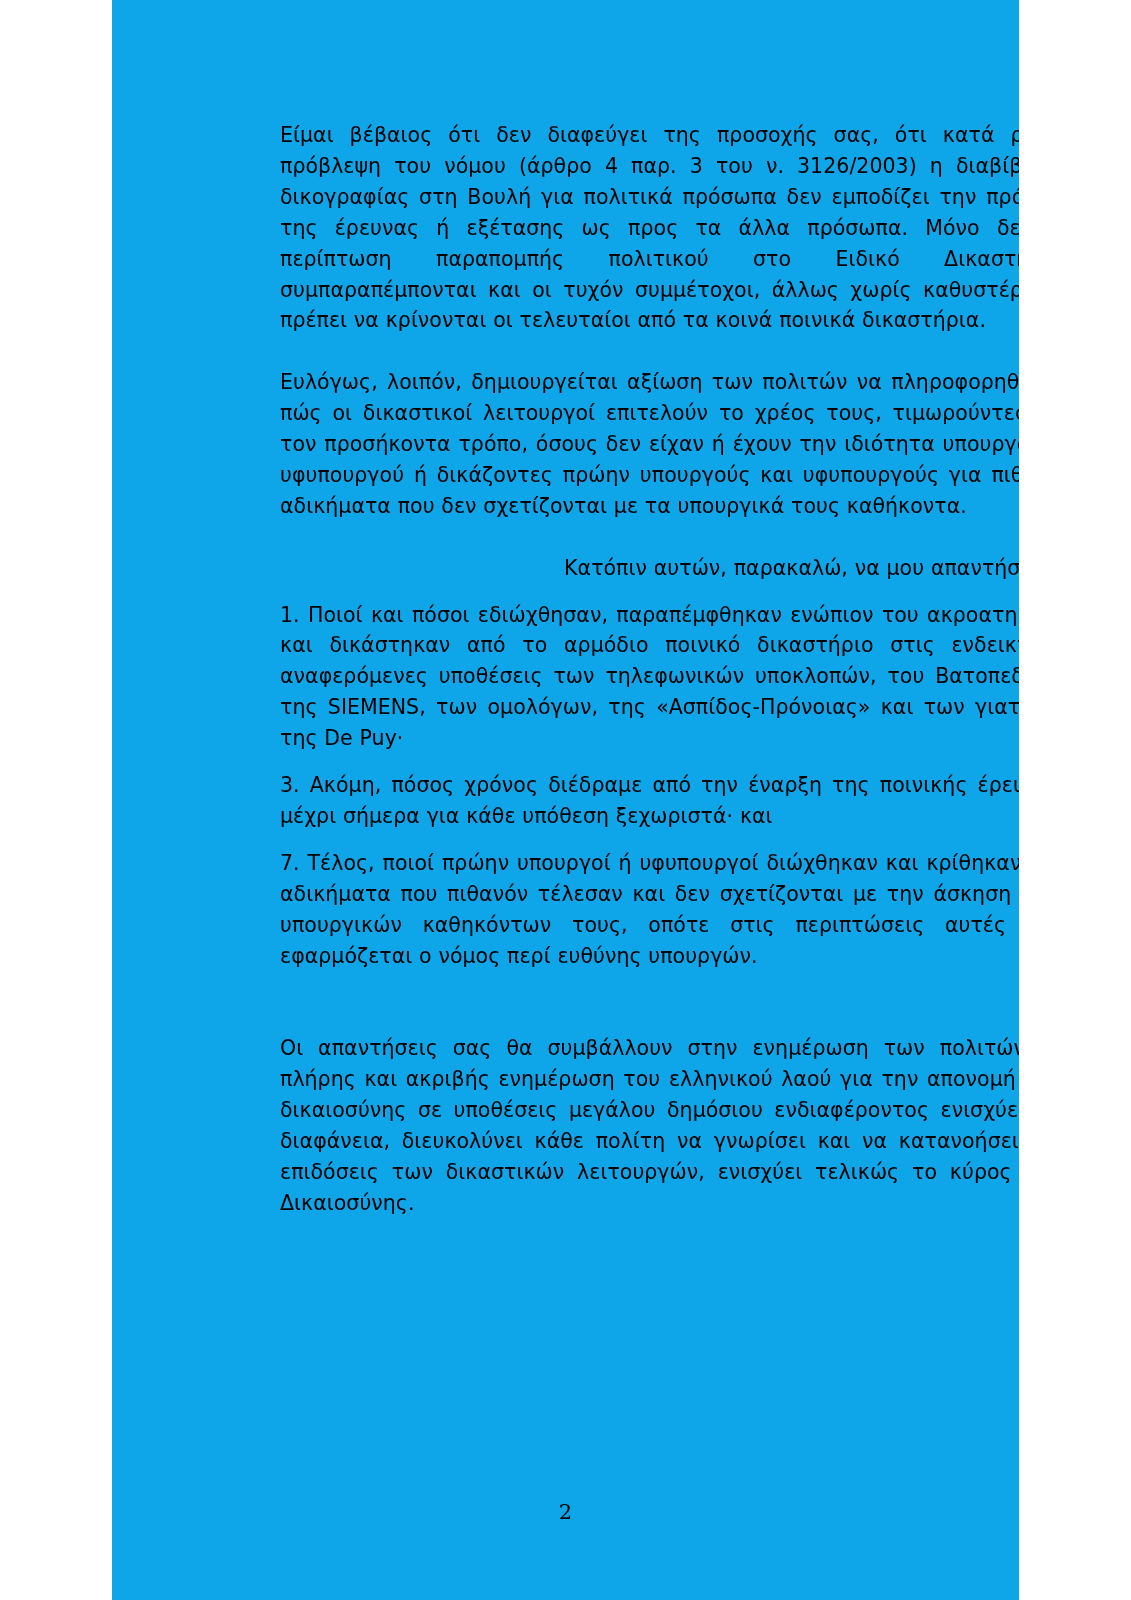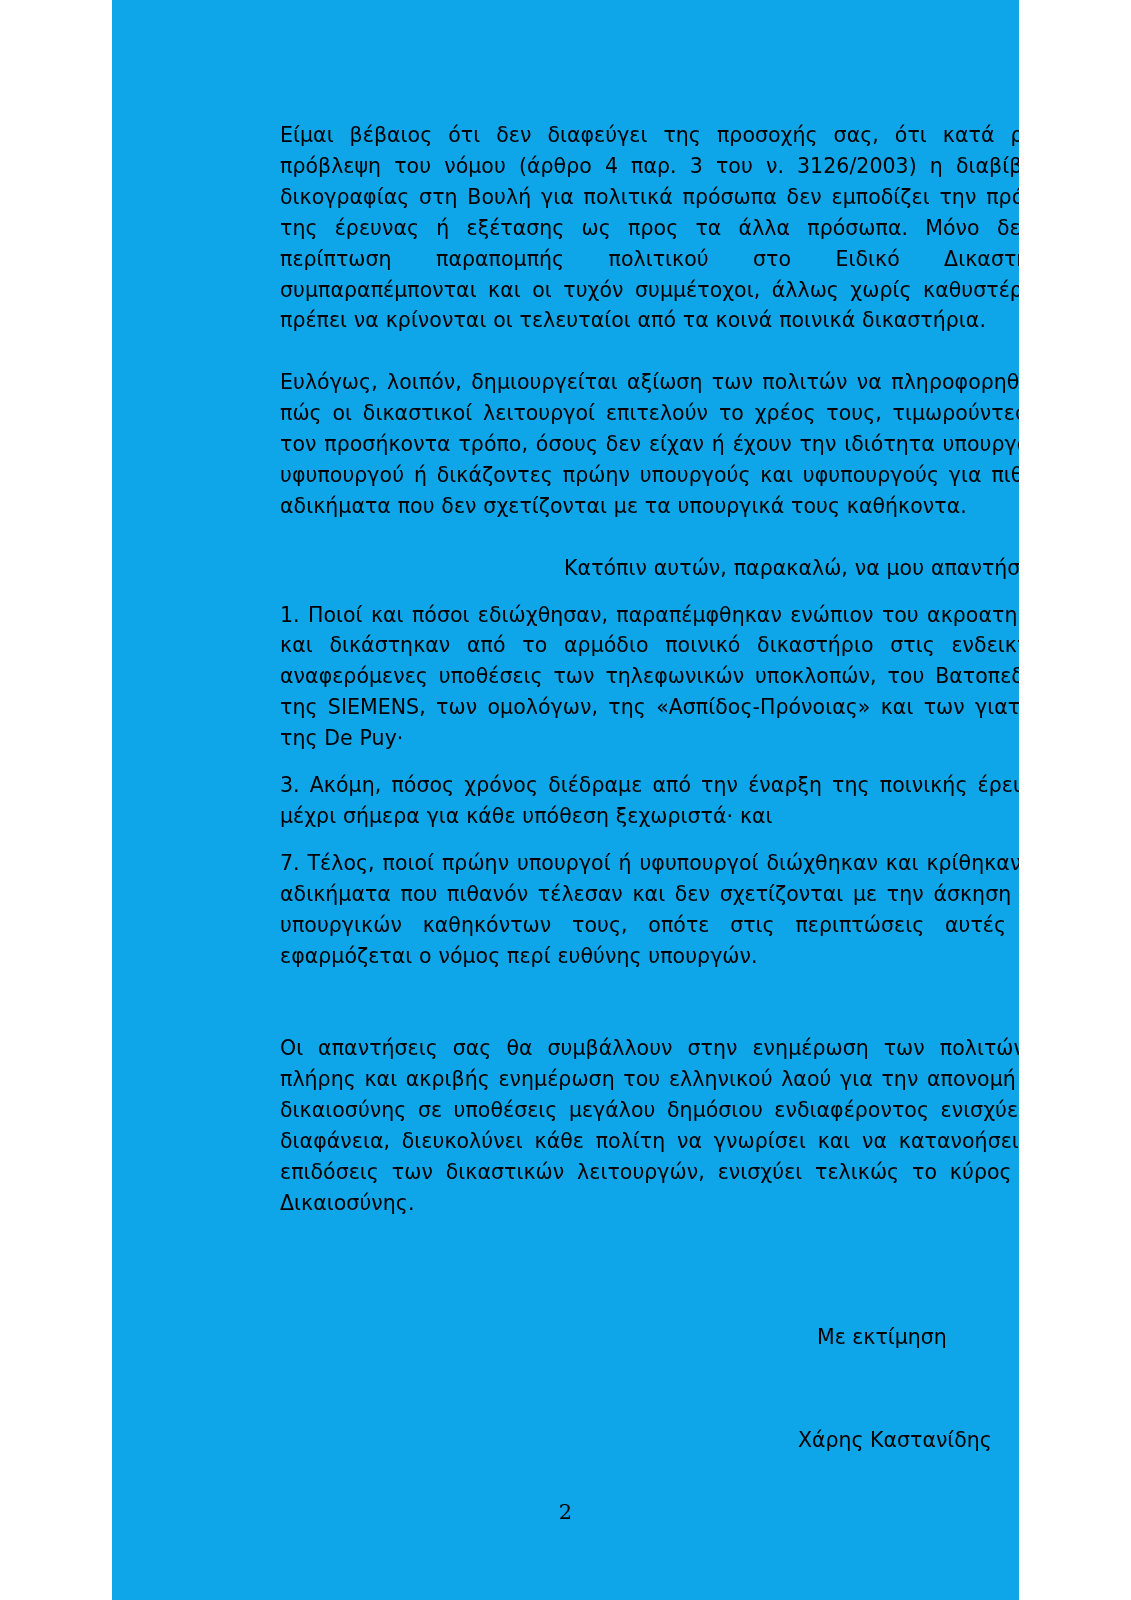--- a/index.html
+++ b/index.html
@@ -115,21 +115,16 @@
 
     <div class="gap"></div>
 
     <p class="para">Οι απαντήσεις σας θα συμβάλλουν στην ενημέρωση των πολιτών. Η πλήρης και ακριβής ενημέρωση του ελληνικού λαού για την απονομή της δικαιοσύνης σε υποθέσεις μεγάλου δημόσιου ενδιαφέροντος ενισχύει τη διαφάνεια, διευκολύνει κάθε πολίτη να γνωρίσει και να κατανοήσει τις επιδόσεις των δικαστικών λειτουργών, ενισχύει τελικώς το κύρος της Δικαιοσύνης.</p>
 
     <div class="gap"></div>
 
 
   </div>
 
-  <div class="closing-block">
-    <p class="signoff">Με εκτίμηση</p>
-    <div class="sig-gap"></div>
-    <p class="signature-name">Χάρης Καστανίδης</p>
-  </div>
 
   <div class="page-number">2</div>
 
 </div>
 
 </body></html>

